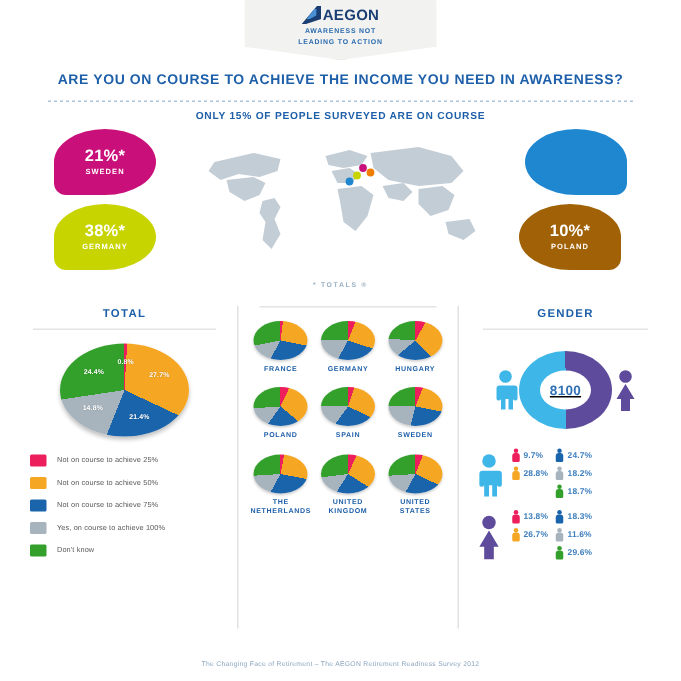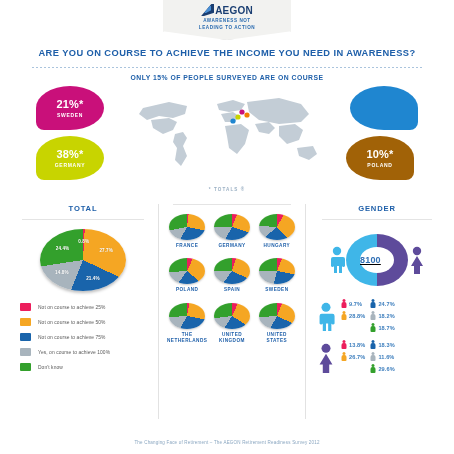--- a/index.html
+++ b/index.html
@@ -108,21 +108,21 @@
 
   
   .donutrow{position:relative;height:62px;display:flex;align-items:center;justify-content:center;}
   .donut{
     width:62px;height:52px;border-radius:50%;position:relative;
     background:conic-gradient(from 180deg,#3fb6e8 0deg 180deg,#5e4b9b 180deg 360deg);
   }
   .donut-hole{
     position:absolute;left:50%;top:50%;transform:translate(-50%,-50%);
     width:34px;height:26px;background:#fff;border-radius:50%;
-    display:flex;align-items:center;justify-content:flex-start;text-decoration:underline;
+    display:flex;align-items:center;justify-content:center;text-decoration:underline;
   }
   .donut-num{font-size:9px;font-weight:bold;color:#2f6fb5;letter-spacing:.2px;}
   .statblock{display:flex;align-items:flex-start;margin-top:8px;}
   .statfig{flex:0 0 auto;margin-right:5px;margin-top:3px;}
   .statcols{display:flex;gap:5px;}
   .statcol{display:flex;flex-direction:column;gap:3px;}
   .statitem{display:flex;align-items:center;gap:3px;height:9px;}
   .statval{font-size:5.6px;font-weight:bold;color:#3b7dbd;letter-spacing:.1px;}
   .mini{width:5px;height:9px;position:relative;flex:0 0 auto;}
   .mini i{position:absolute;left:50%;transform:translateX(-50%);display:block;}

